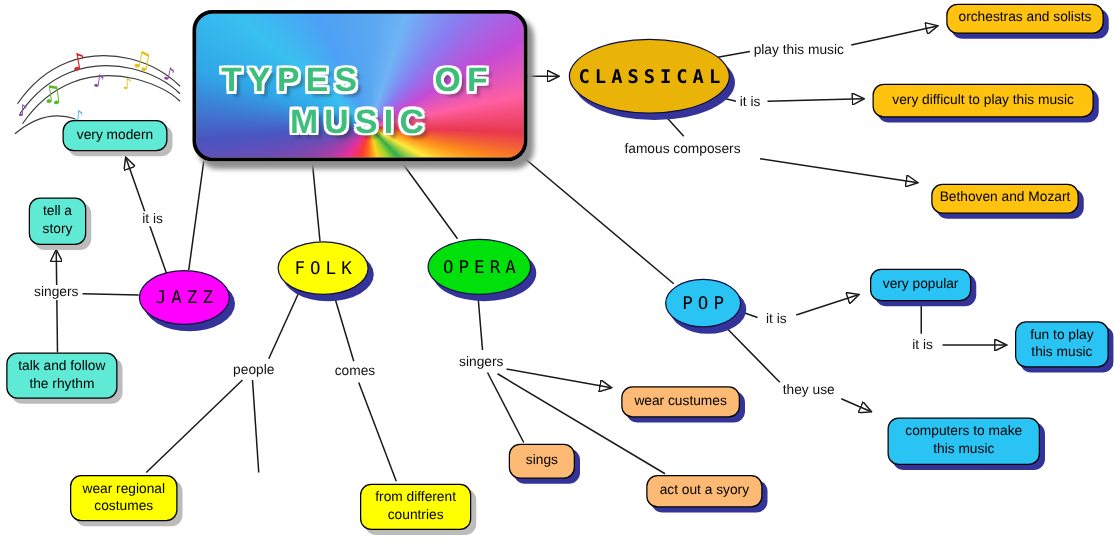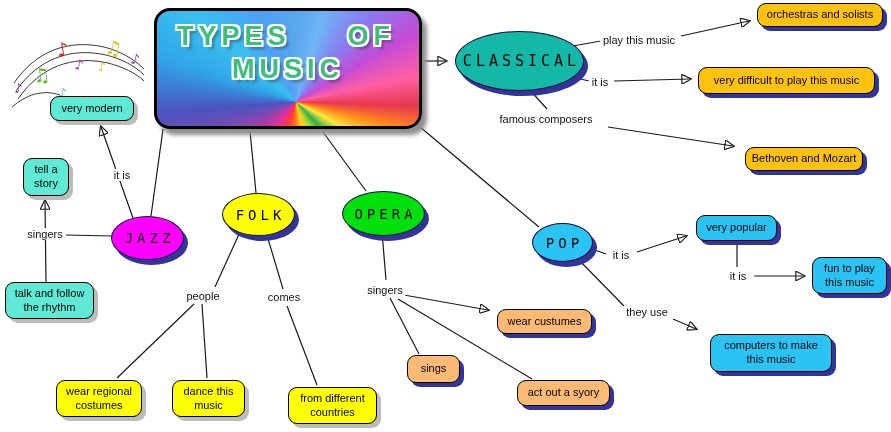--- a/index.html
+++ b/index.html
@@ -24,21 +24,21 @@
   .green  {background:#fdba74;box-shadow:4px 4px 0 #333399;}
 
   
   .node{
     position:absolute;border:1.6px solid #101040;border-radius:50%;
     display:flex;align-items:center;justify-content:center;
     font-family:"DejaVu Sans Mono",monospace;color:#000;
     letter-spacing:4px;font-size:14px;z-index:3;
     box-shadow:4px 5px 0 #333399;text-indent:4px;
   }
-  #node-classical{left:455px;top:31px;width:127px;height:58px;background:#14b8a6;font-size:15px;}
+  #node-classical{left:455px;top:31px;width:127px;height:58px;background:#eab308;font-size:15px;font-weight:bold;}
   #node-jazz    {left:111px;top:216px;width:71px;height:42px;background:#FF00FF;}
   #node-folk    {left:222px;top:193px;width:71px;height:41px;background:#FFFF00;}
   #node-opera   {left:342px;top:191px;width:81px;height:43px;background:#00E00A;}
   #node-pop     {left:532px;top:223px;width:59px;height:37px;background:#29C4F4;}
 
   
   .link-label{
     position:absolute;transform:translate(-50%,-50%);
     background:#fff;padding:0 3px;font-size:11px;color:#111;
     white-space:nowrap;z-index:2;
@@ -50,21 +50,21 @@
     border:3px solid #000;border-radius:16px;box-sizing:border-box;
     box-shadow:5px 6px 4px #8f8f8f;z-index:3;overflow:hidden;
     background:
       conic-gradient(from 0deg at 53% 79%,
         #58a7f0 0deg,#6fb4f6 18deg,#8a7bf0 40deg,#c44bd6 60deg,#ff5fa2 78deg,
         #e8384f 92deg,#ff8c1a 104deg,#ffe93c 118deg,#2fae4c 136deg,#a6d42a 150deg,
         #ffd21f 166deg,#ff7b1c 180deg,#ff3b30 196deg,#e3309f 220deg,#8e44ad 244deg,
         #4a55c0 266deg,#30a6e8 288deg,#39c0f0 310deg,#4da0f5 335deg,#58a7f0 360deg);
   }
   #title-block .t-line1{
-    display:flex;justify-content:space-between;padding:10px 24px 0 20px;
+    display:flex;justify-content:space-between;padding:10px 24px 0 20px;margin-top:28px;
   }
   #title-block .t-word{
     font-weight:bold;font-size:27px;letter-spacing:5px;color:#3DBE7D;
     text-shadow:
       -2px -2px 0 #fff, 2px -2px 0 #fff,-2px 2px 0 #fff, 2px 2px 0 #fff,
        0 -2px 0 #fff, 0 2px 0 #fff,-2px 0 0 #fff, 2px 0 0 #fff,
        4px 4px 3px rgba(40,40,40,.45);
   }
   #title-block .t-line2{text-align:center;margin-top:2px;}
 
@@ -168,21 +168,20 @@
 
   <div class="box blue" style="left:696px;top:215px;width:81px;height:26px;">very popular</div>
   <div class="box blue" style="left:812px;top:257px;width:75px;height:37px;">fun to play this music</div>
   <div class="box blue" style="left:710px;top:334px;width:122px;height:38px;">computers to make this music</div>
 
   <div class="box green" style="left:497px;top:309px;width:95px;height:25px;">wear custumes</div>
   <div class="box green" style="left:407px;top:355px;width:53px;height:28px;">sings</div>
   <div class="box green" style="left:517px;top:380px;width:93px;height:26px;">act out a syory</div>
 
   <div class="box yellow" style="left:56px;top:380px;width:86px;height:37px;">wear regional costumes</div>
-  <div class="box yellow" style="left:172px;top:380px;width:73px;height:37px;">dance this music</div>
   <div class="box yellow" style="left:288px;top:387px;width:89px;height:37px;">from different countries</div>
 
   <div class="link-label" style="left:639px;top:40px;">play this music</div>
   <div class="link-label" style="left:600px;top:82px;">it is</div>
   <div class="link-label" style="left:546px;top:119px;">famous composers</div>
   <div class="link-label" style="left:122px;top:175px;">it is</div>
   <div class="link-label" style="left:45px;top:234px;">singers</div>
   <div class="link-label" style="left:203px;top:296px;">people</div>
   <div class="link-label" style="left:284px;top:297px;">comes</div>
   <div class="link-label" style="left:385px;top:290px;">singers</div>

